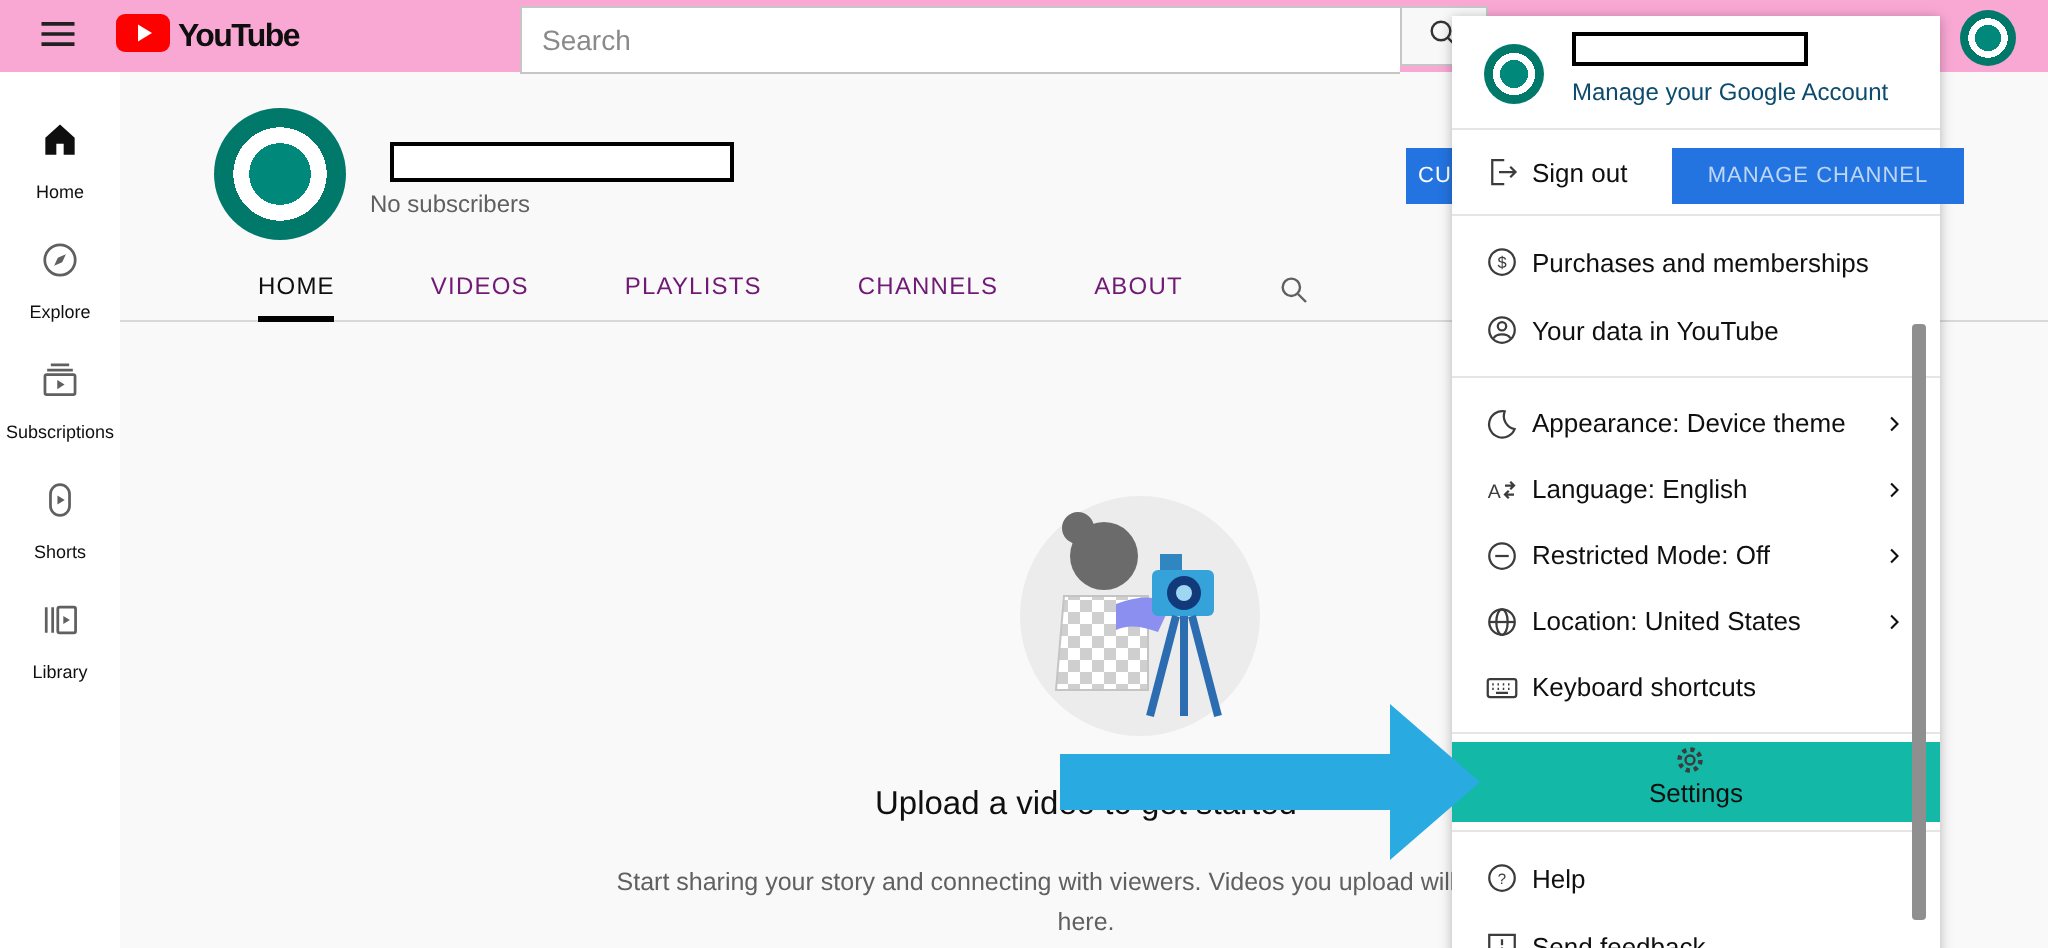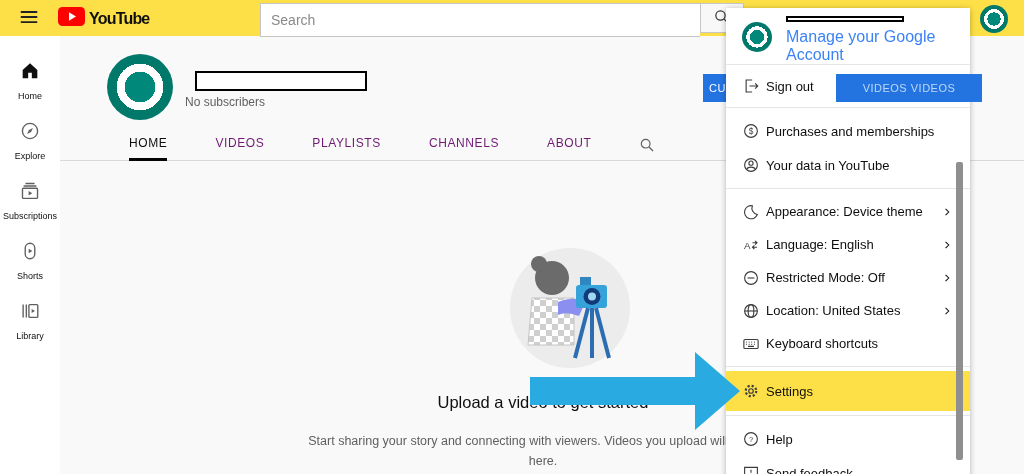--- a/index.html
+++ b/index.html
@@ -2,21 +2,21 @@
 <html><head>
 <meta charset="utf-8">
 <style>
   * { margin:0; padding:0; box-sizing:border-box; }
   html,body { background:#fff; }
   body { font-family:"Liberation Sans","DejaVu Sans",sans-serif; }
   .page { position:relative; width:1024px; height:474px; overflow:hidden; background:#fff; }
   .abs { position:absolute; }
 
   
-  .topbar { position:absolute; left:0; top:0; width:1024px; height:36px; background:#fde047; z-index:6; }
+  .topbar { position:absolute; left:0; top:0; width:1024px; height:36px; background:#f9a8d4; z-index:6; }
   .hamburger { position:absolute; left:16px; top:6px; width:26px; height:24px; background:none; border:none; cursor:pointer; }
   .logo { position:absolute; left:58px; top:7px; display:flex; align-items:center; gap:4px; cursor:pointer; }
   .logo-text { font-size:16px; font-weight:700; letter-spacing:-0.8px; color:#0f0f0f; }
   .searchbar { position:absolute; left:260px; top:3px; display:flex; }
   .search-input { width:440px; height:30px; border:1px solid #c6c6c6; border-right:none; padding:16px 10px; font-size:14px; color:#111; outline:none; font-family:inherit; }
   .search-input::placeholder { color:#8a8a8a; }
   .search-btn { width:44px; height:30px; background:#f8f8f8; border:1px solid #c6c6c6; display:flex; align-items:center; justify-content:center; cursor:pointer; }
 
   
   .donut { border-radius:50%; background:radial-gradient(circle at 50% 50%, #00897b 0 33%, #ffffff 33% 50%, #00796b 50% 100%); }
@@ -39,33 +39,33 @@
   .tab-search { display:flex; align-items:center; cursor:pointer; }
   .tabs-divider { position:absolute; left:60px; top:160px; width:964px; height:1px; background:#d9d9d9; z-index:2; }
 
   .empty-title { position:absolute; left:393px; top:393px; width:300px; text-align:center; font-size:16.5px; color:#0f0f0f; z-index:3; }
   .empty-desc { position:absolute; left:303px; top:431px; width:480px; text-align:center; font-size:12.5px; line-height:1.6; color:#606060; z-index:3; }
 
   
   .dropdown { position:absolute; left:726px; top:8px; width:244px; height:480px; background:#fff; box-shadow:0 1px 6px rgba(0,0,0,0.28); z-index:20; font-size:13px; color:#0f0f0f; }
   .dd-header { height:56px; padding:8px 16px 0; display:flex; gap:14px; }
   .dd-header-text { display:flex; flex-direction:column; padding-top:0; }
-  .manage-link { color:#3b82f6; font-size:16px; margin-top:6px; text-decoration:none; cursor:pointer; }
+  .manage-link { color:#0c4a6e; font-size:12px; margin-top:6px; text-decoration:none; cursor:pointer; }
   .dd-div { height:1px; background:#e5e5e5; }
   .dd-group { padding:6px 0; }
   .dd-group.p4 { padding:4px 0; }
   .dd-row { display:flex; align-items:center; padding:0 16px; cursor:pointer; }
   .dd-row .mi { width:24px; display:flex; align-items:center; }
   .dd-row .ml { flex:1; }
   .dd-row .chev { display:flex; align-items:center; }
   .dd-row.h42 { height:42px; }
   .dd-row.h34 { height:34px; }
   .dd-row.h33 { height:33px; }
   .dd-row.h40 { height:40px; }
-  .dd-row.active { background:#fde047; }
+  .dd-row.active { background:#14b8a6;flex-direction:column; }
 
   .scrollthumb { position:absolute; left:956px; top:162px; width:7px; height:298px; background:#8f8f8f; border-radius:2px; z-index:24; cursor:pointer; }
 
   .overlay-btn { position:absolute; left:836px; top:74px; width:146px; height:28px; z-index:22; justify-content:center; }
   .overlay-btn span { opacity:0.7; }
   .customize-btn { position:absolute; left:703px; top:74px; width:133px; height:28px; z-index:10; padding-left:6px; }
 
   .arrow-svg { position:absolute; left:525px; top:348px; z-index:40; }
   .illus { position:absolute; left:492px; top:240px; z-index:2; }
 </style>
@@ -339,21 +339,21 @@
               <path d="M12 7.5v4"></path>
               <circle cx="12" cy="13.8" r="0.9" fill="#3c3c3c" stroke="none"></circle>
             </svg>
           </span>
         <span class="ml">Send feedback</span>
       </div>
     </div>
   </div>
 
   <div class="btn-blue overlay-btn">
-    <span>VIDEOS VIDEOS</span>
+    <span>MANAGE CHANNEL</span>
   </div>
 
   <div class="scrollthumb"></div>
 
   <svg class="arrow-svg" width="220" height="86" viewBox="0 0 220 86">
     <polygon points="5,29 170,29 170,4 215,43 170,82 170,57 5,57" fill="#29abe2"></polygon>
   </svg>
 
 </div>
 

